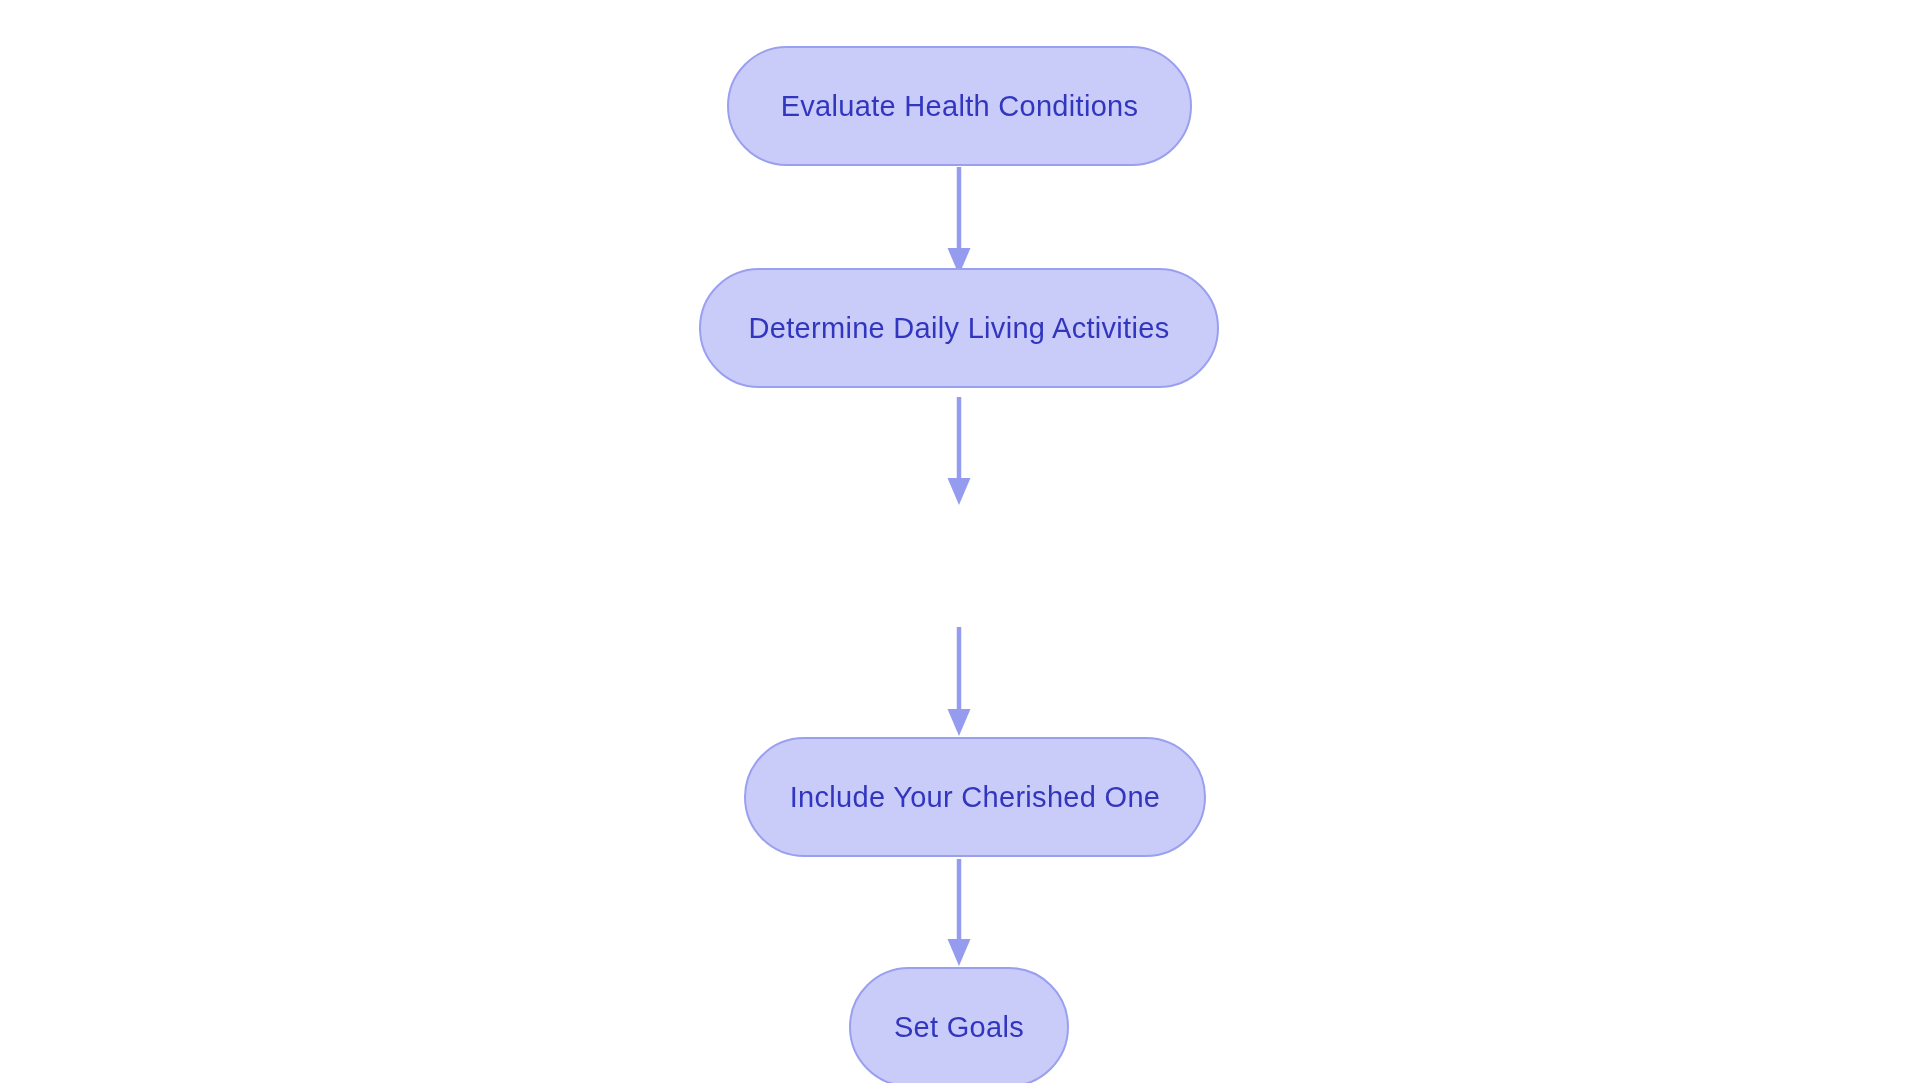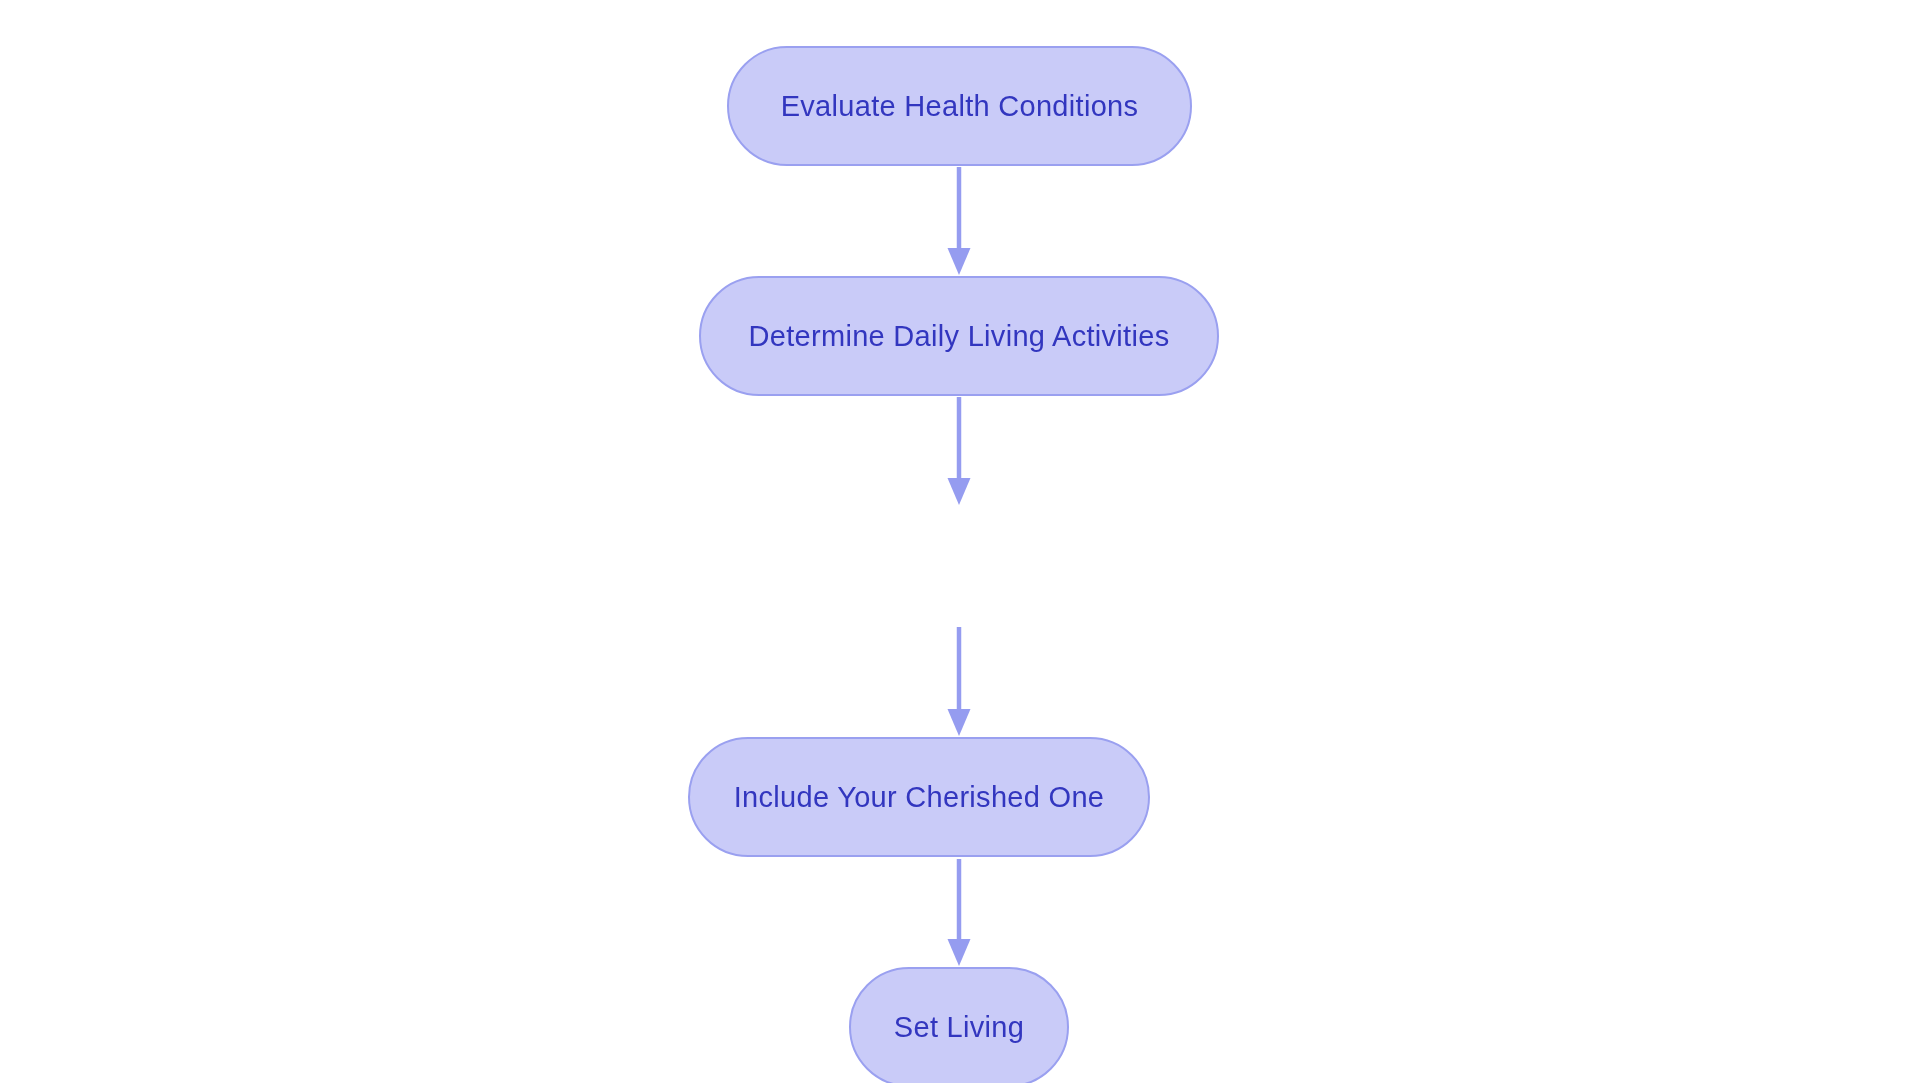--- a/index.html
+++ b/index.html
@@ -45,23 +45,23 @@
     border-radius: 60px;
     display: flex;
     align-items: center;
     justify-content: center;
     color: var(--node-text, #3236bf);
     font-size: 29px;
     letter-spacing: 0.3px;
     white-space: nowrap;
   }
   .node-1 { left: 727px; top: 18px;  width: 465px; }
-  .node-2 { left: 699px; top: 248px; width: 520px; }
+  .node-2 { left: 699px; top: 240px; width: 520px; }
   .node-3 { left: 733px; top: 478px; width: 452px; }
-  .node-4 { left: 688px; top: 709px; width: 462px; }
+  .node-4 { left: 744px; top: 709px; width: 462px; }
   .node-5 { left: 849px; top: 939px; width: 220px; }
 </style>
 </head>
 <body>
 
 <div class="canvas">
 
   <svg class="edges" viewBox="0 0 1920 1083" xmlns="http://www.w3.org/2000/svg">
     <g>
       <line class="edge-line" x1="959" y1="139" x2="959" y2="221"></line>
@@ -88,16 +88,16 @@
   <div class="node node-2">
     <span>Determine Daily Living Activities</span>
   </div>
 
 
   <div class="node node-4">
     <span>Include Your Cherished One</span>
   </div>
 
   <div class="node node-5">
-    <span>Set Living</span>
+    <span>Set Goals</span>
   </div>
 
 </div>
 
 </body></html>

